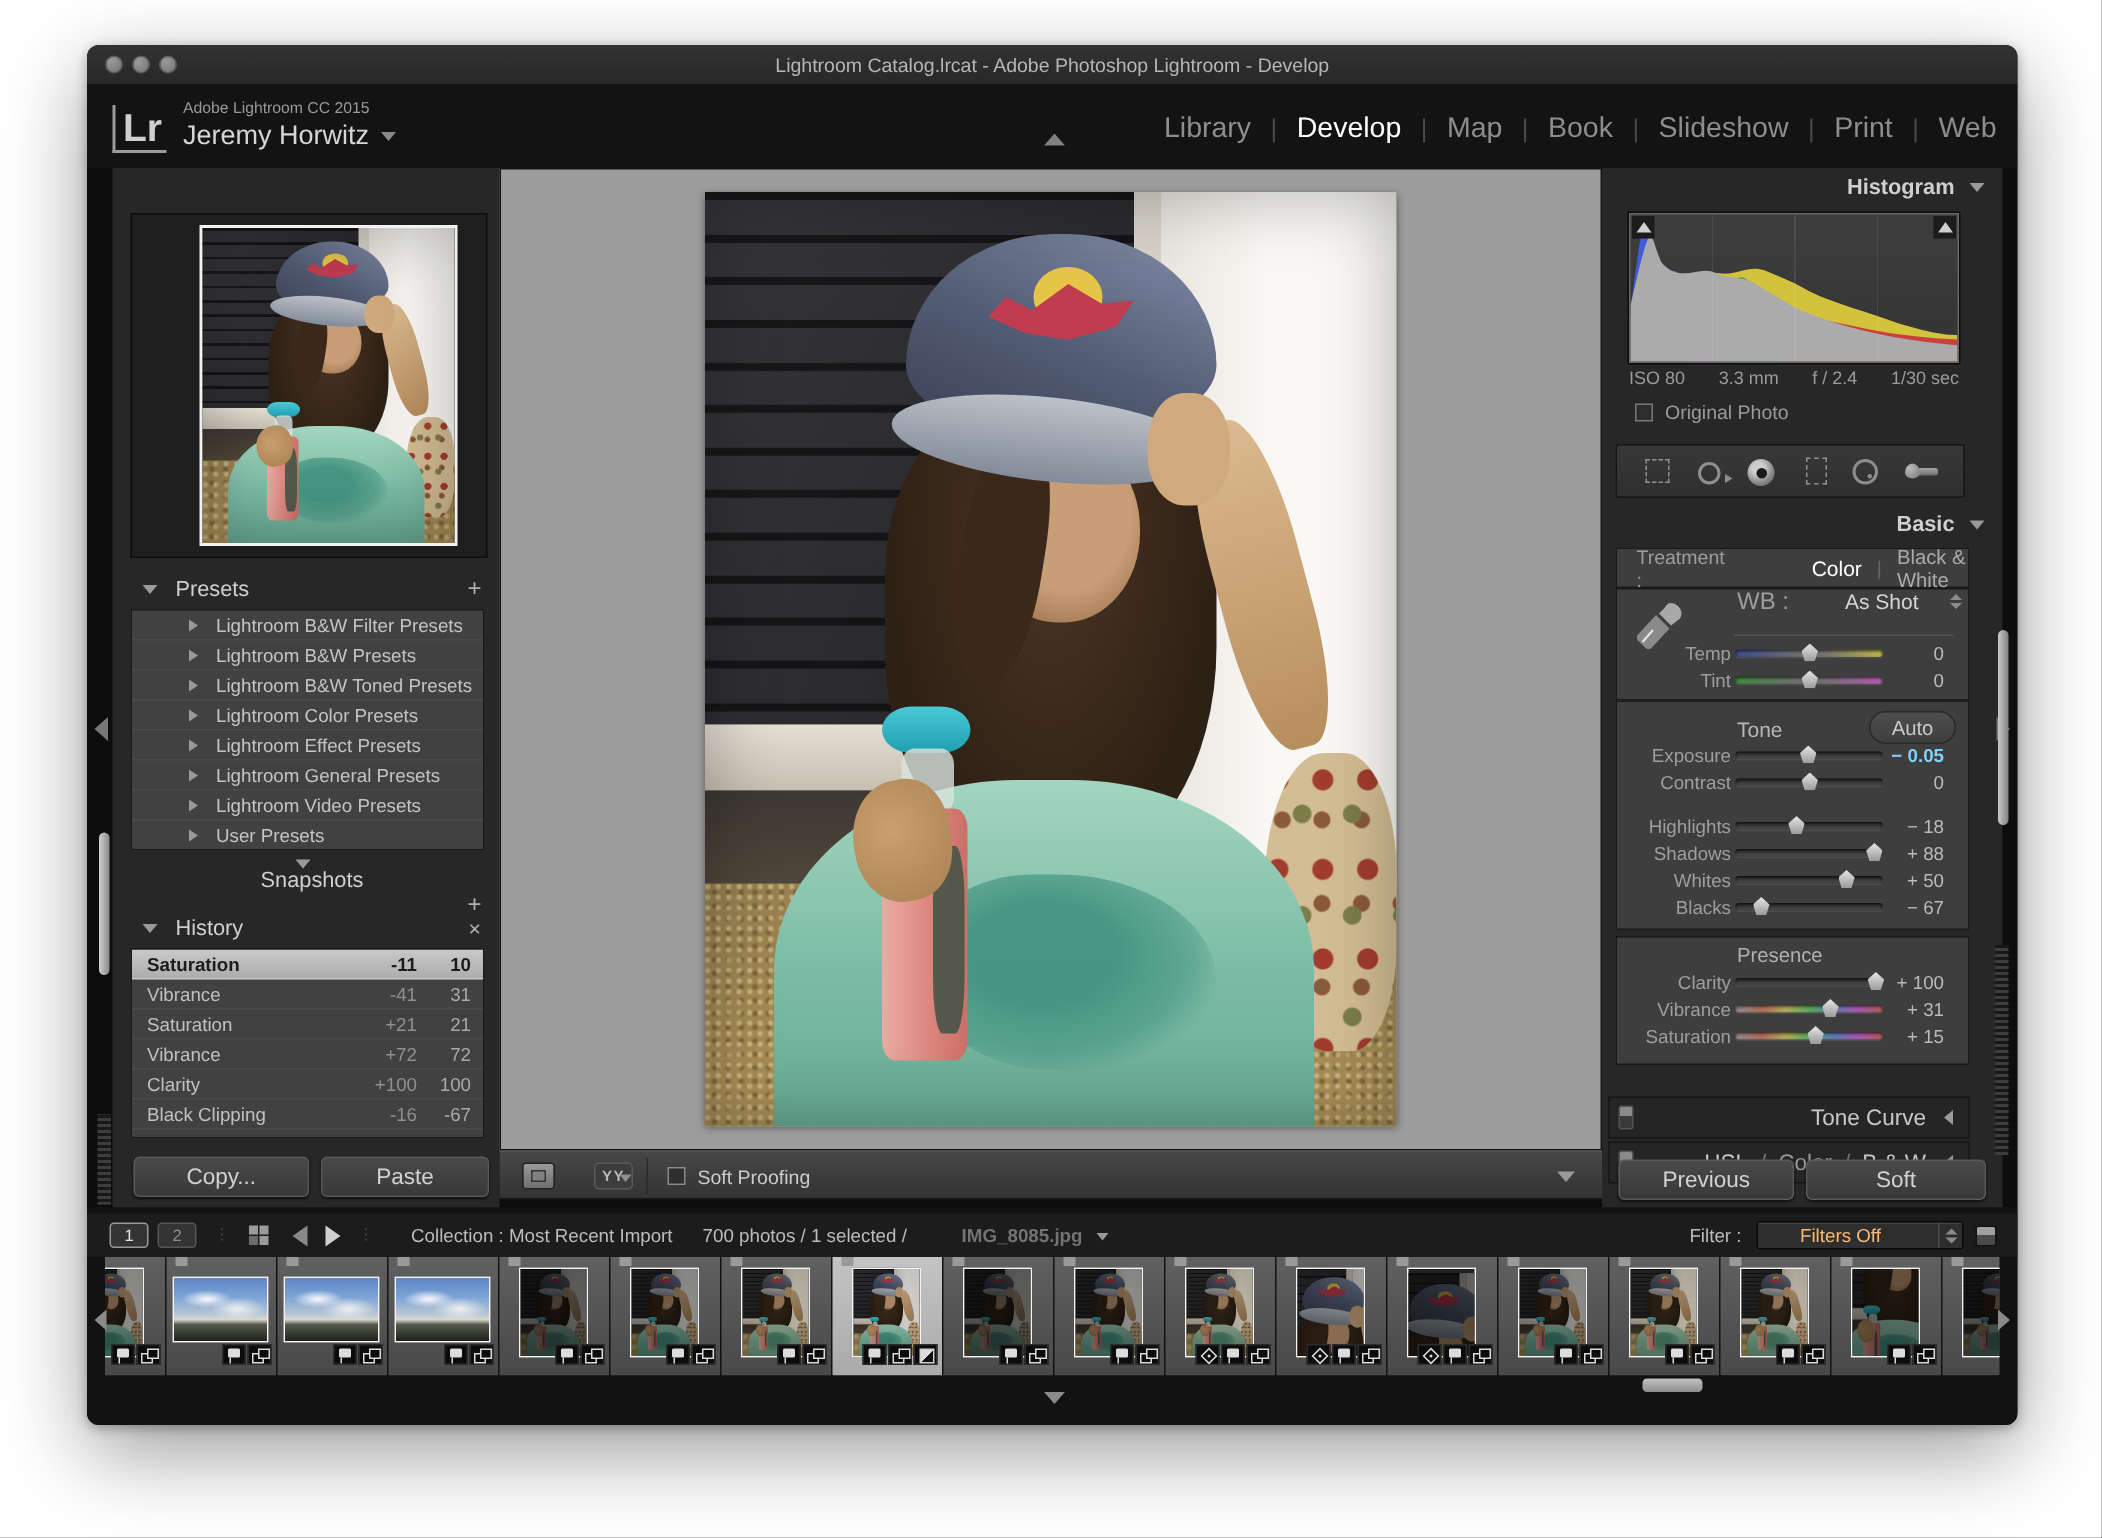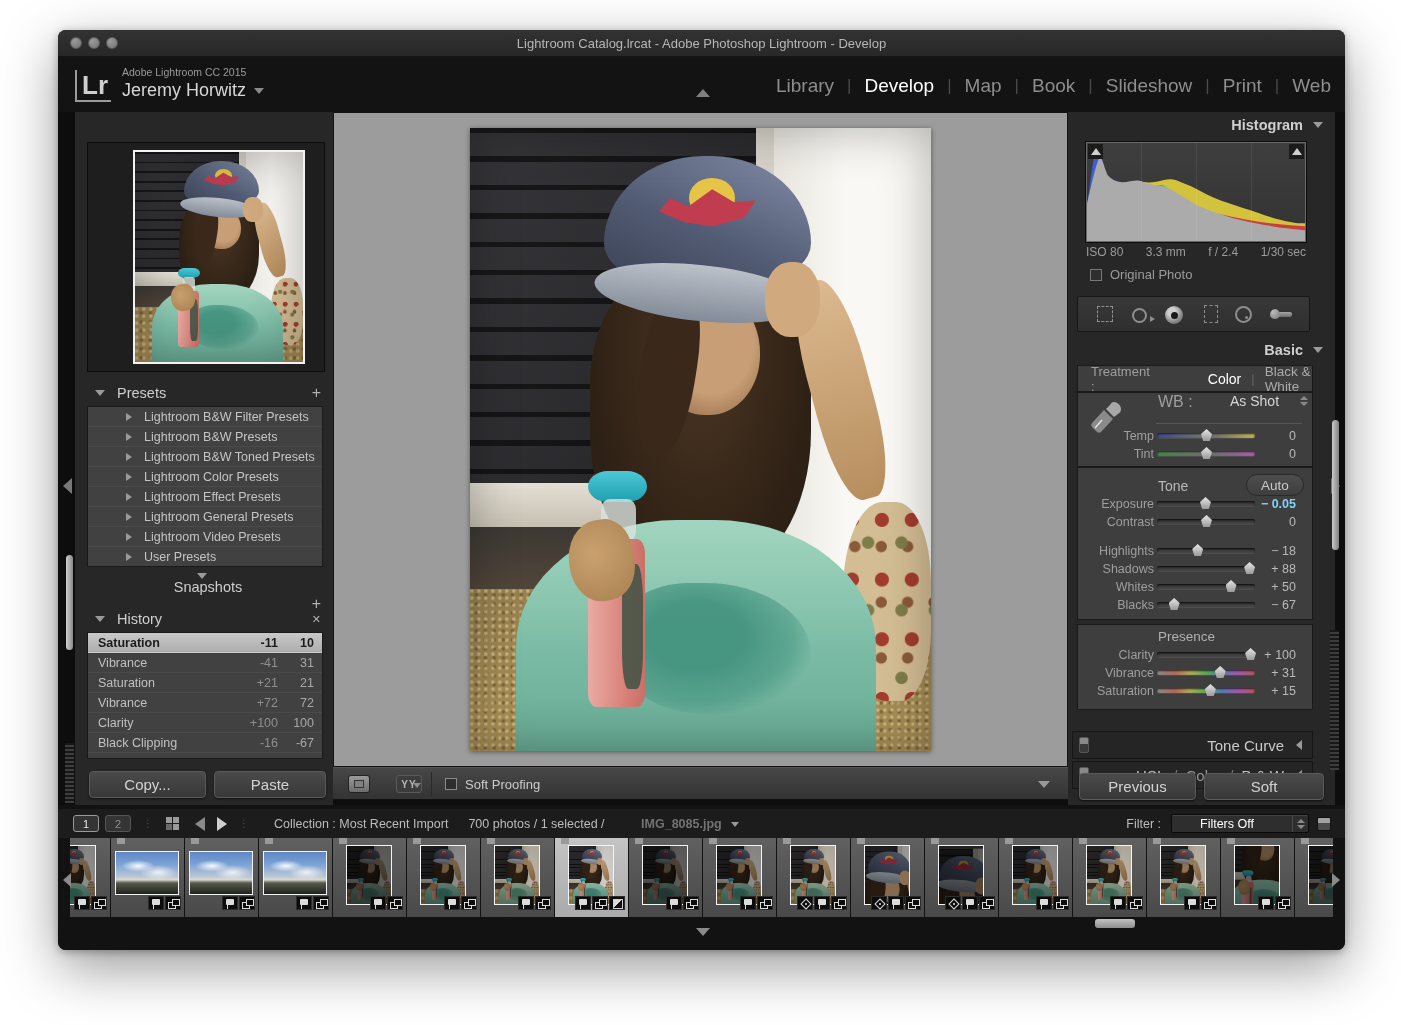--- a/index.html
+++ b/index.html
@@ -227,21 +227,21 @@
   .fs-arrow-l { margin-left:16px; width:0; height:0; border-top:7px solid transparent; border-bottom:7px solid transparent; border-right:10px solid #8a8a8a; }
   .fs-arrow-r { margin-left:12px; width:0; height:0; border-top:7px solid transparent; border-bottom:7px solid transparent; border-left:10px solid #cfcfcf; }
   .fs-collection { margin-left:24px; }
   .fs-status { margin-left:20px; }
   .fs-filename { color:#737373; font-weight:bold;padding-left:33px; }
   .fs-fn-caret { display:inline-block; margin-left:6px; width:0; height:0; border-left:4px solid transparent;
     border-right:4px solid transparent; border-top:5px solid #9a9a9a; vertical-align:middle; }
   .fs-filter-label { margin-left:auto; }
   .fs-filter-dd { margin-left:10px; width:138px; height:19px; background:#2e2e2e; border:1px solid #0a0a0a;
     box-shadow:inset 0 1px 0 rgba(255,255,255,.1); border-radius:2px; display:flex; align-items:center;
-    font-size:12.5px; color:#ffffff; }
+    font-size:12.5px; color:#fdba74; }
   .fs-filter-dd span { margin-left:28px; }
   .dd-stepper { margin-left:auto; border-left:1px solid #4a4a4a; height:100%; width:16px;
     display:flex; flex-direction:column; align-items:center; justify-content:center; gap:2px; }
   .fs-toggle { margin:0 14px 0 8px; width:14px; height:14px; border:1px solid #111; border-radius:2px;
     background:linear-gradient(#a0a0a0 45%,#4a4a4a 45%); }
 
   .fs-thumbs { position:absolute; left:12px; top:33px; width:1263px; height:79px; overflow:hidden; }
   .fs-row { position:absolute; left:-33px; top:0; display:flex; height:79px; }
   .cell { position:relative; width:73px; height:79px; margin-right:1px; flex:none;
     background:linear-gradient(#606060,#494949); }

